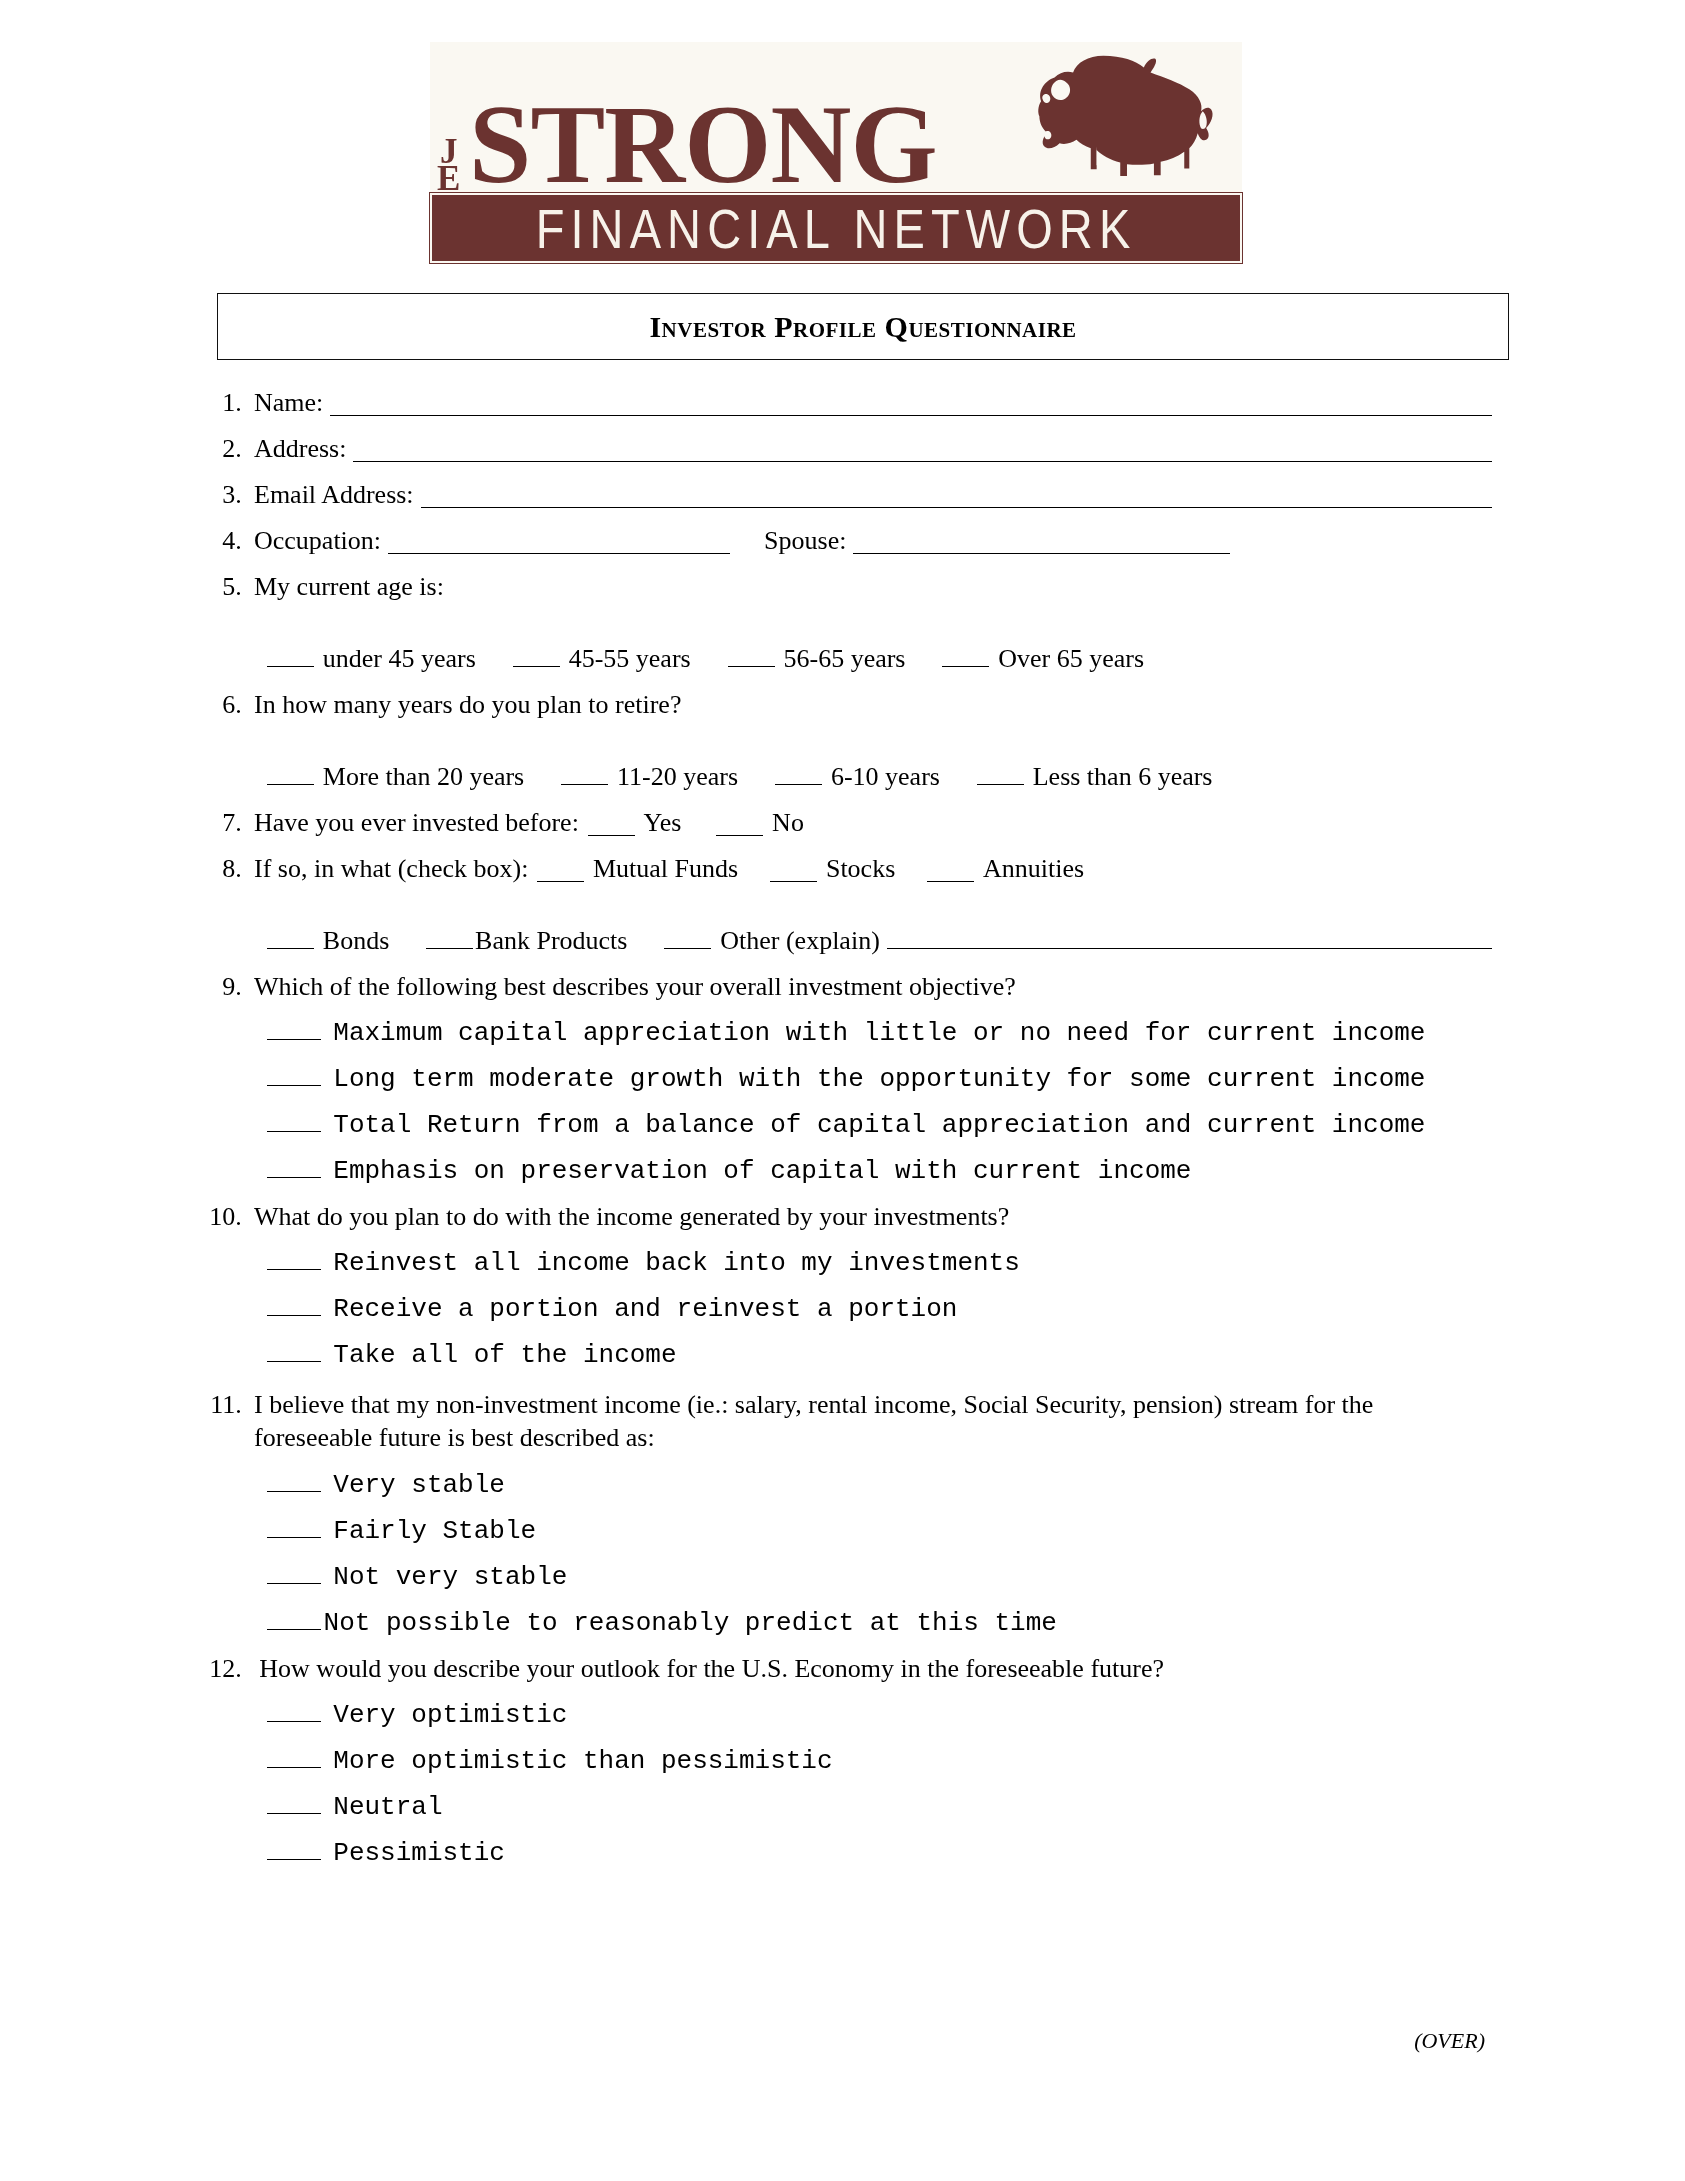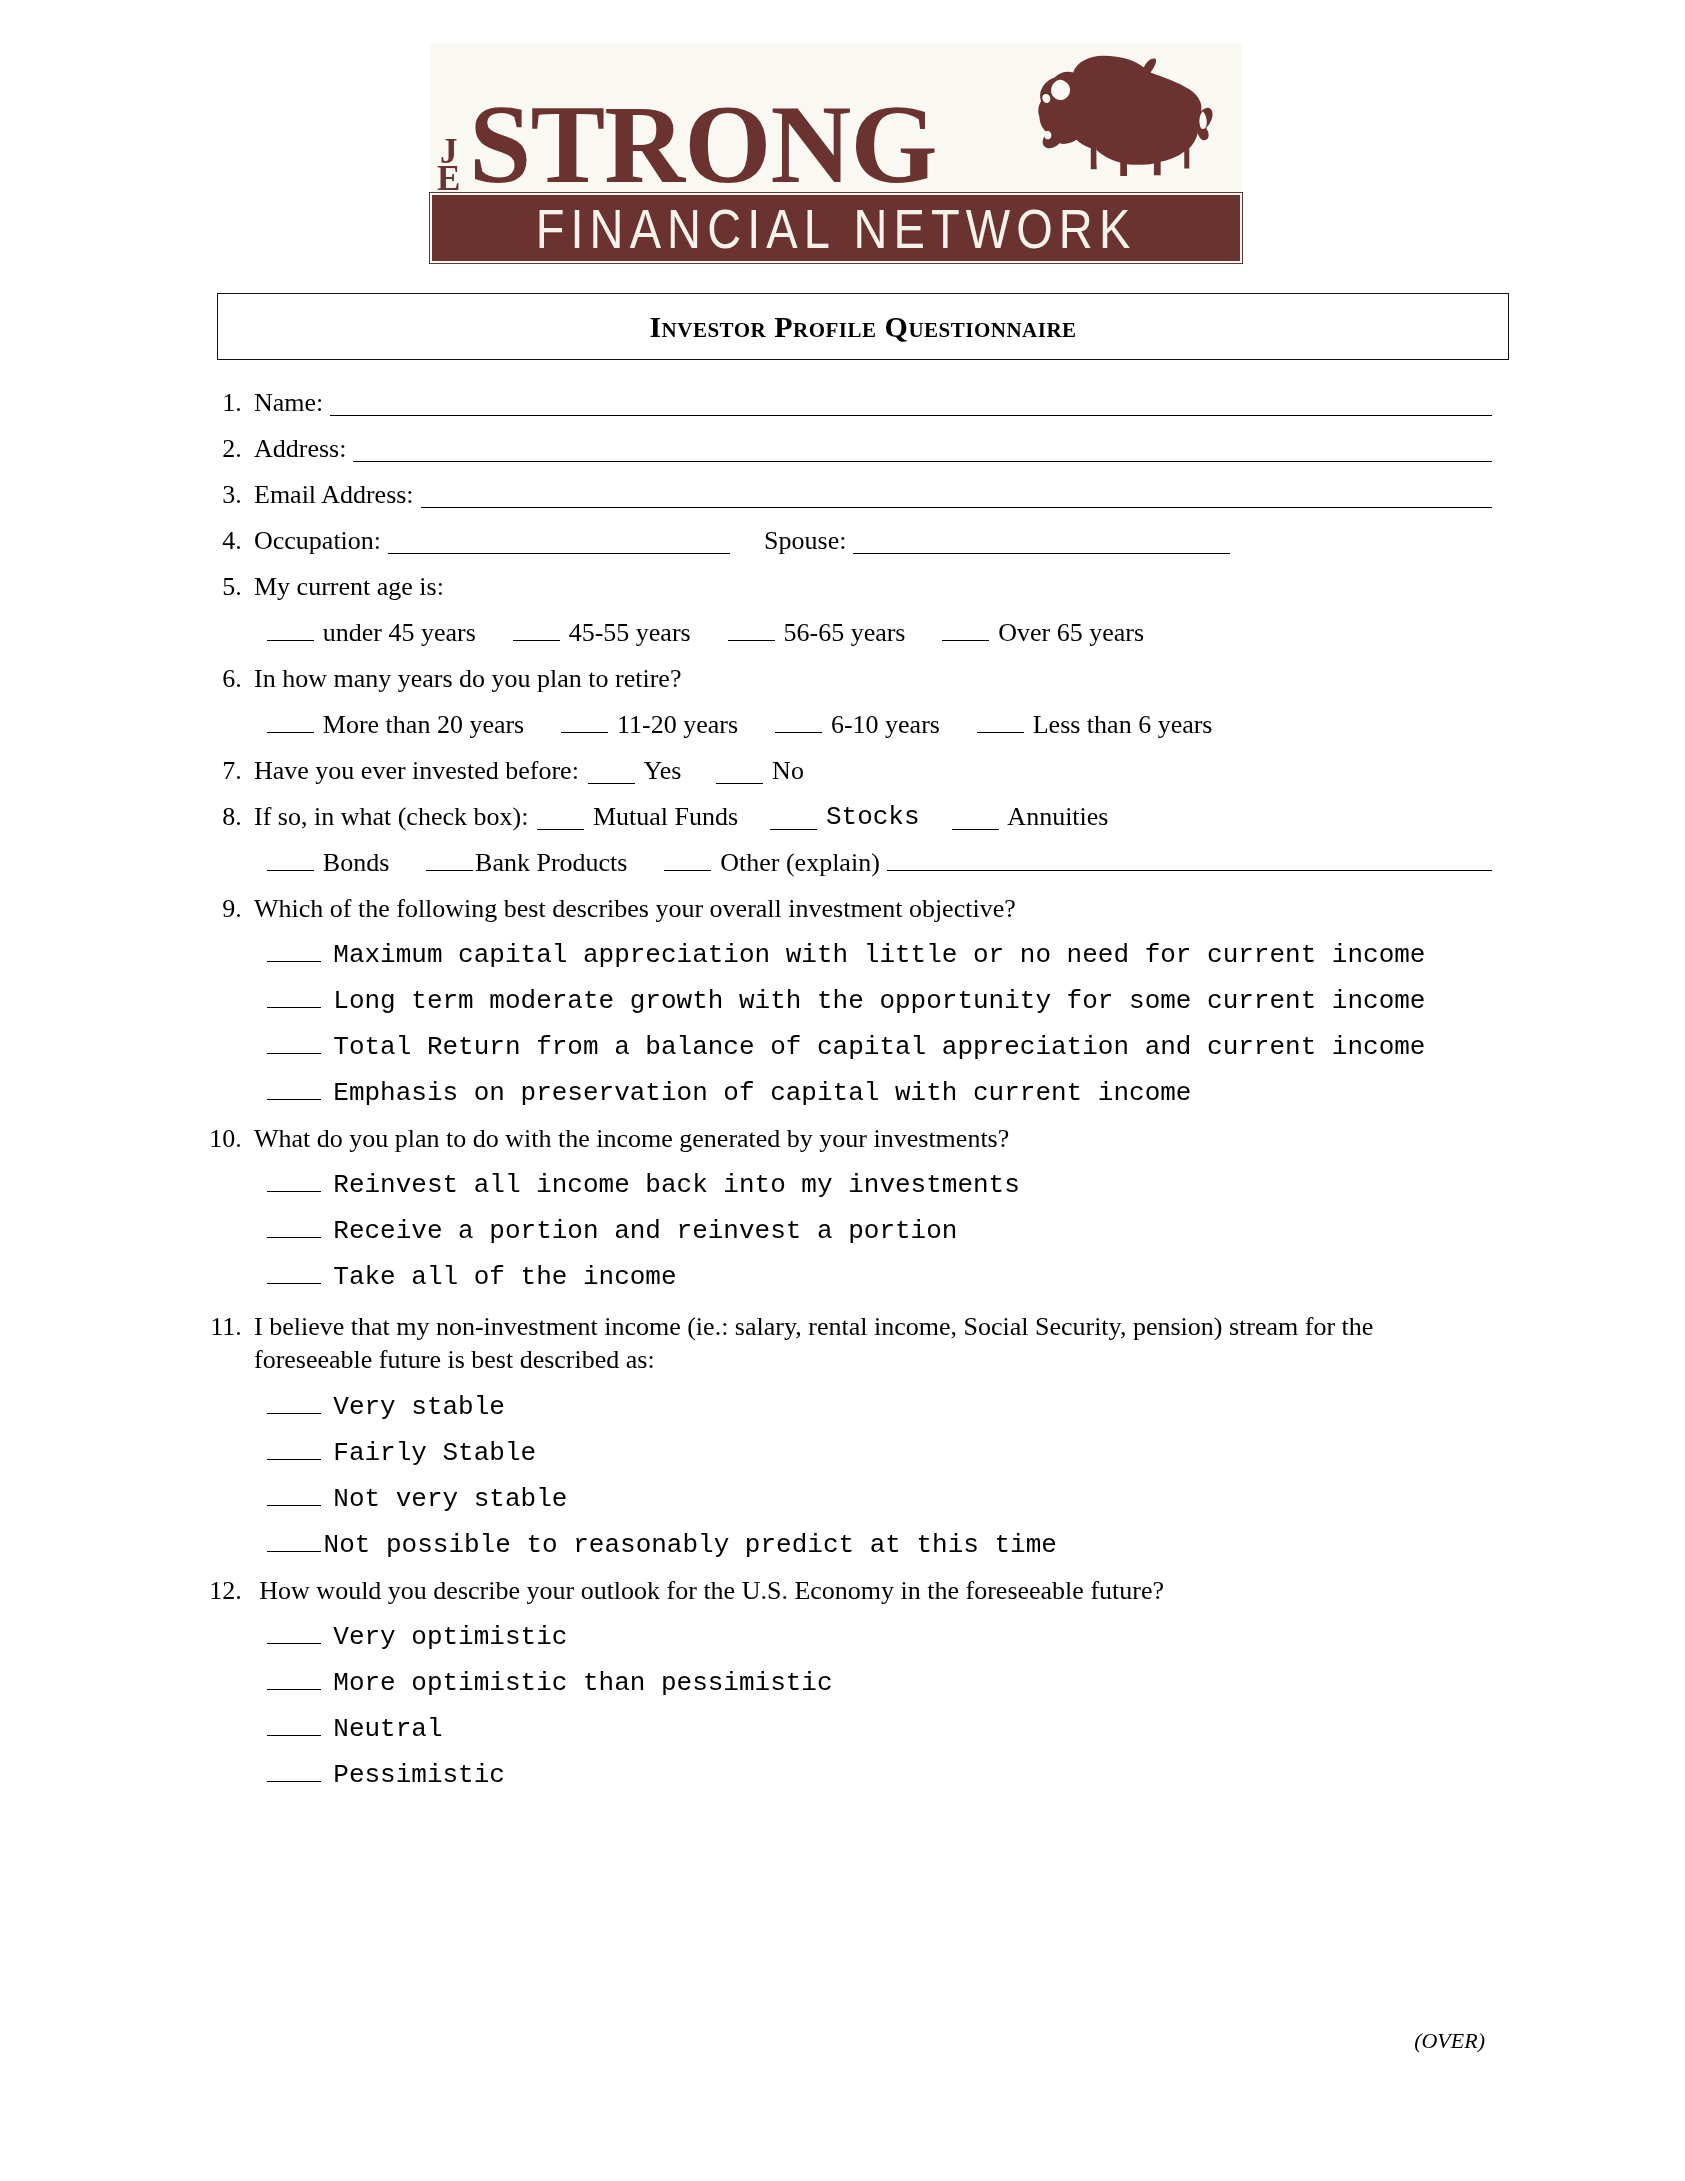--- a/index.html
+++ b/index.html
@@ -208,21 +208,21 @@
     align-items: baseline;
     padding-left: 67px;
     margin-bottom: 20px;
     white-space: nowrap;
   }
   .choice {
     display: flex;
     align-items: baseline;
     margin-right: 37px;
   }
-  .choice:last-child { margin-right: 0; }
+  .choice:last-child { margin-right: 0; margin-top: 26px; }
   .choice .blank-sm { margin-right: 8.8px; }
   .choice.nogap .blank-sm { margin-right: 1.8px; }
 
   .q11-text {
     line-height: 1.52;
   }
 
   .footer-over {
     position: absolute;
     right: 200px;
@@ -374,21 +374,21 @@
       </span>
     </div>
 
     <div class="qrow">
       <span class="qnum">8.</span>
       <span class="qtext">
         <span class="label">If so, in what (check box):</span>
         <span class="blank-sm" style="margin-left:8.8px;"></span>
         <span style="padding-left:8.8px;">Mutual Funds</span>
         <span class="blank-sm" style="margin-left:32px;"></span>
-        <span style="padding-left:8.8px;font-family:Liberation Mono, monospace;">Stocks</span>
+        <span style="padding-left:8.8px;">Stocks</span>
         <span class="blank-sm" style="margin-left:32px;"></span>
         <span style="padding-left:8.8px;">Annuities</span>
       </span>
     </div>
     <div class="inline-choices">
       <span class="choice">
         <span class="blank-sm"></span>
         <span>Bonds</span>
       </span>
       <span class="choice nogap">

